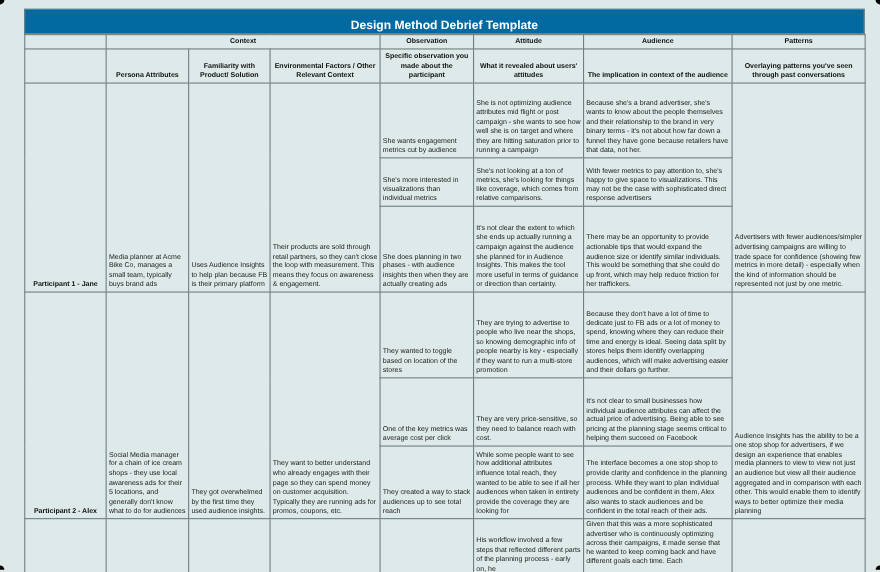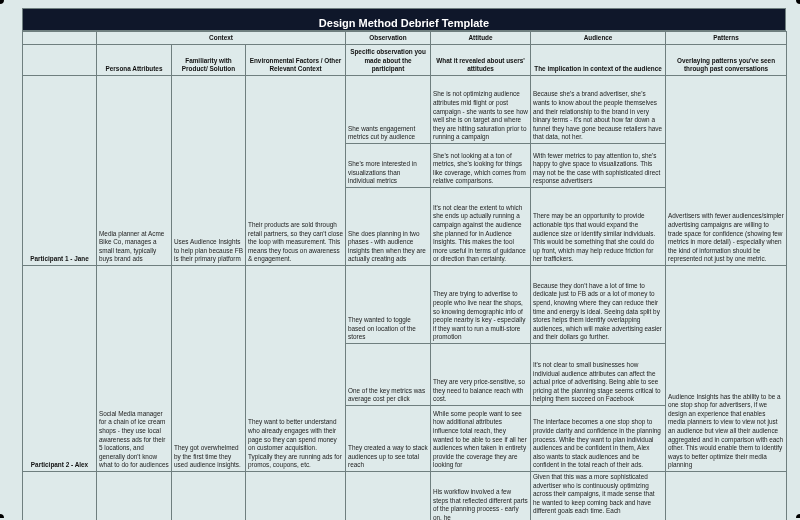--- a/index.html
+++ b/index.html
@@ -6,21 +6,21 @@
   body {
     width:800px; height:520px; overflow:hidden;
     background:#dde9e9;
     font-family:"Liberation Sans", sans-serif;
     position:relative;
   }
   .sheet {
     position:absolute; left:22px; top:8px; width:764px;
   }
   .title-bar {
-    height:23px; background:#0f172a; color:#fff;
+    height:23px; background:#0369a1; color:#fff;
     font-weight:bold; font-size:11px;
     display:flex; align-items:flex-end; justify-content:center;
     padding-bottom:1px; box-sizing:border-box;
     border:1px solid #6f7f7f;
   }
   table {
     border-collapse:collapse; table-layout:fixed; width:764px;
     background:#deeaea;
   }
   td, th {

